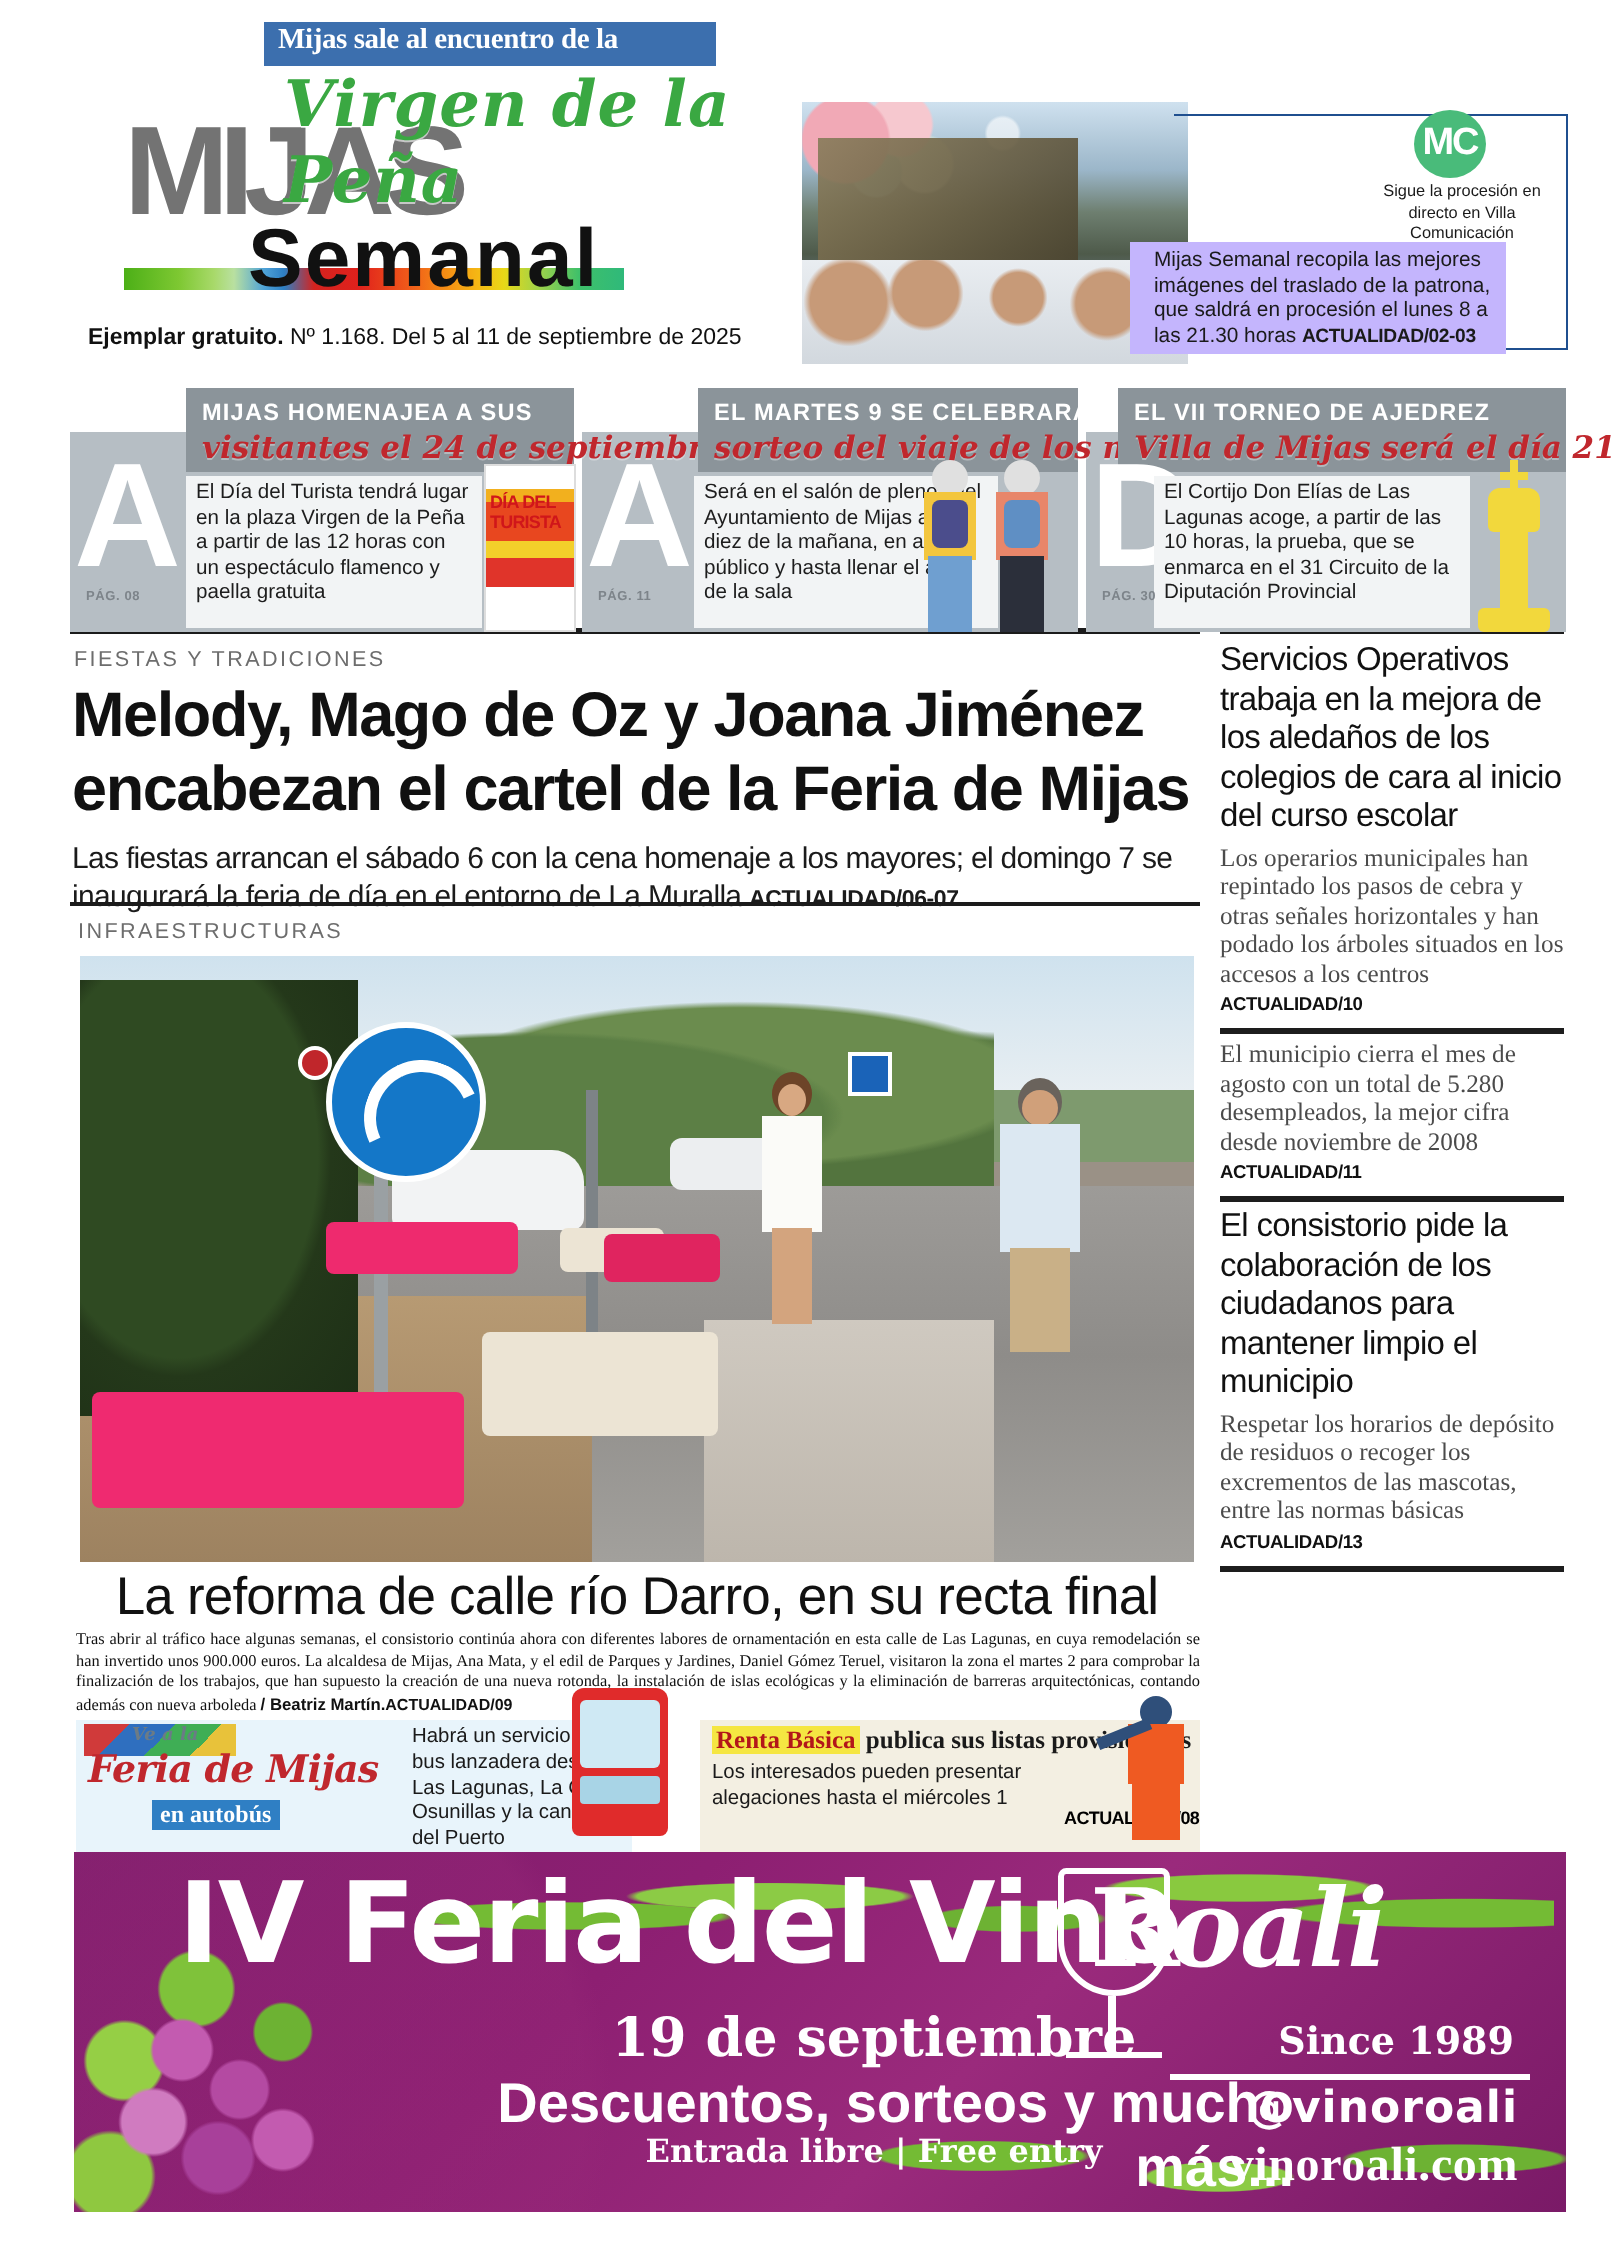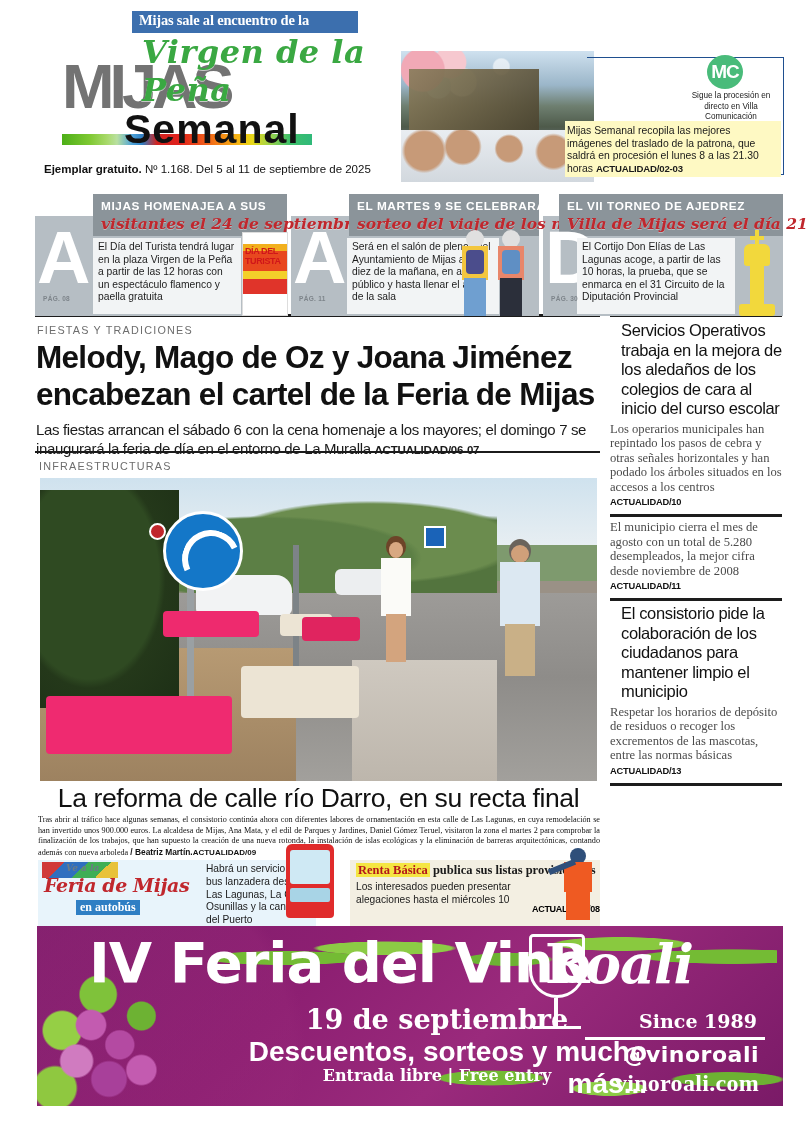--- a/index.html
+++ b/index.html
@@ -99,22 +99,22 @@
   }
   .mc-logo .mtxt {
     position:absolute; inset:0; color:#fff; font-weight:bold;
     font-size:19px; line-height:34px; text-align:center; letter-spacing:-1px;
   }
   .mc-caption {
     position:absolute; left:683px; top:91px; width:96px;
     font-size:8.2px; line-height:10.5px; color:#1a1a1a; text-align:center;
   }
   .promo-body {
-    position:absolute; left:565px; top:121px; width:216px; height:56px;
-    background:#fef9c3; padding:4px 6px 0 2px;
+    position:absolute; left:565px; top:121px; width:188px; height:56px;
+    background:#c4b5fd; padding:4px 6px 0 12px;
     font-size:10.4px; line-height:12.6px; color:#1a1a1a;
   }
   .promo-body .ref { font-weight:bold; font-size:9.6px; letter-spacing:-.2px; }
 
   
   .teasers { position:absolute; left:35px; top:194px; width:748px; height:122px; }
   .teaser { position:absolute; top:0; height:122px; }
   .t1 { left:0;   width:252px; }
   .t2 { left:256px; width:248px; }
   .t3 { left:508px; width:240px; }
@@ -370,21 +370,20 @@
     background:#ef5a22;}
   .bt-worker .arm{ position:absolute; top:16px; left:-10px; width:28px; height:6px;
     background:#2f4f7a; transform:rotate(-22deg);}
 
   
   .sidebar { position:absolute; left:610px; top:318px; width:172px; }
   .sb-item { position:relative; }
   .sb-title {
     font-size:16.5px; line-height:19.5px; color:#111; letter-spacing:-.35px;
     padding-top:3px;
-    margin-left:11px;
   }
   .sb-text {
     font-family:"Liberation Serif", serif;
     font-size:12.6px; line-height:14.6px; color:#4b4b4b; padding-top:3px;
   }
   .sb-ref { font-family:"Liberation Sans", sans-serif; font-weight:bold;
     font-size:9.3px; color:#111; letter-spacing:-.2px; padding-top:3px; }
   .sb-div { height:2.6px; background:#1d1d1d; margin:7px 0 0 0; }
 
   
@@ -626,21 +625,21 @@
   <div class="bt-bus">
     <div class="body"></div>
     <div class="glass"></div>
     <div class="glass2"></div>
   </div>
 
   <div class="bt bt-right">
     <div class="bt-right-head">
       <span class="bt-hi">Renta Básica</span><span> publica sus listas provisionales</span>
     </div>
-    <div class="bt-right-txt">Los interesados pueden presentar alegaciones hasta el miércoles 10</div>
+    <div class="bt-right-txt">Los interesados pueden presentar alegaciones hasta el miércoles 1</div>
     <div class="bt-right-ref">ACTUALIDAD/08</div>
   </div>
   <div class="bt-worker">
     <div class="h"></div>
     <div class="t"></div>
     <div class="l"></div>
     <div class="arm"></div>
   </div>
 
   <div class="rule-thick" style="left:610px; top:314px; width:172px; height:2.6px;"></div>

